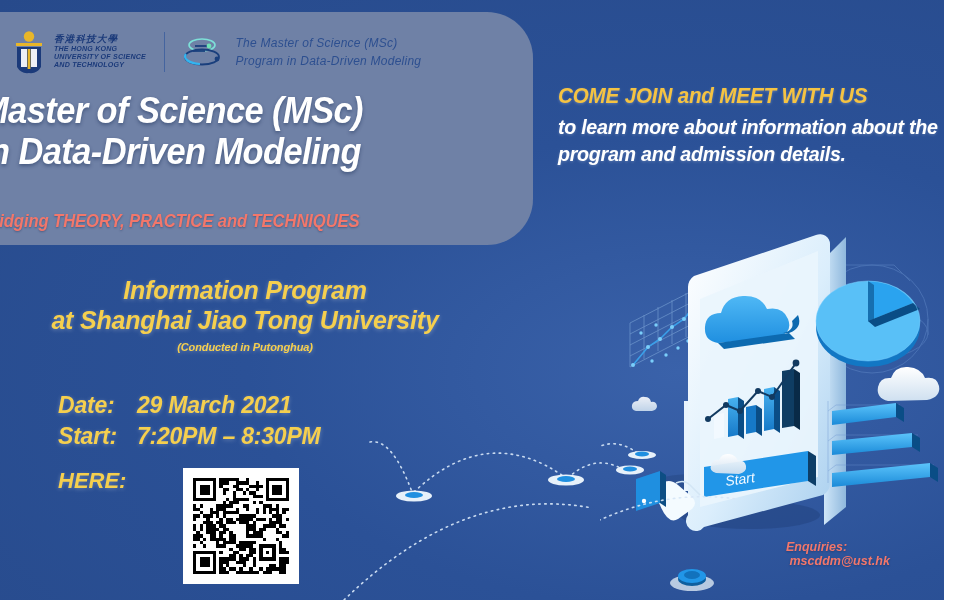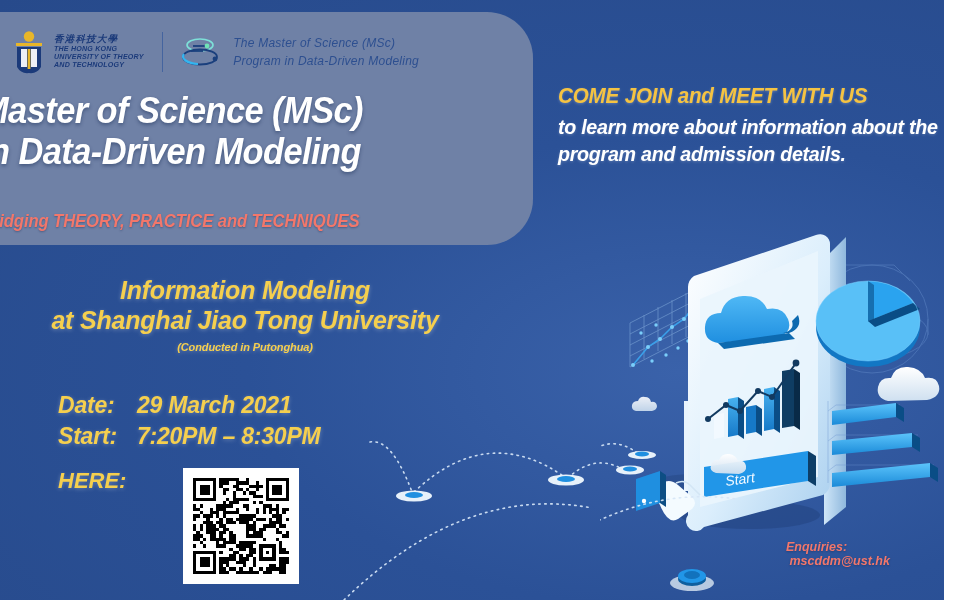--- a/index.html
+++ b/index.html
@@ -158,21 +158,21 @@
           <path d="M5 17 h24 v20 a12 12 0 0 1 -12 6 a12 12 0 0 1 -12 -6 z" fill="#1b3a7a"></path>
           <path d="M9 19 h6 v18 h-6 z" fill="#ffffff" opacity=".92"></path>
           <path d="M19 19 h6 v18 h-6 z" fill="#ffffff" opacity=".92"></path>
           <rect x="15.6" y="19" width="2.8" height="20" fill="#e8b629"></rect>
         </svg>
       </div>
 
       <div class="hkust-txt">
         <div class="hkust-cn">香港科技大學</div>
         <div>THE HONG KONG</div>
-        <div>UNIVERSITY OF THEORY</div>
+        <div>UNIVERSITY OF SCIENCE</div>
         <div>AND TECHNOLOGY</div>
       </div>
 
       <div class="vdiv"></div>
 
       <div class="msc-mark">
         <svg width="44" height="40" viewBox="0 0 44 40">
           <ellipse cx="21" cy="13" rx="13" ry="6" fill="none" stroke="#7de0d8" stroke-width="1.6"></ellipse>
           <ellipse cx="21" cy="25" rx="17" ry="7.5" fill="none" stroke="#1a3f7d" stroke-width="1.8"></ellipse>
           <path d="M5 22 a17 7.5 0 0 0 14 10" fill="none" stroke="#34b5f0" stroke-width="2.2"></path>
@@ -194,21 +194,21 @@
       <span>in Data-Driven Modeling</span>
     </h1>
 
     <div id="tagline">Bridging THEORY, PRACTICE and TECHNIQUES</div>
   </div>
 
   <div id="come-join-line">COME JOIN and MEET WITH US</div>
   <div id="come-join-body">to learn more about information about the program and admission details.</div>
 
   <div id="session">
-    <div class="l1">Information Modeling</div>
+    <div class="l1">Information Program</div>
     <div class="l2">at Shanghai Jiao Tong University</div>
     <div class="l3">(Conducted in Putonghua)</div>
   </div>
 
   <div id="datetime">
     <table>
       <tbody>
           <tr>
         <td class="lab">Date:</td>
         <td>29 March 2021</td>

